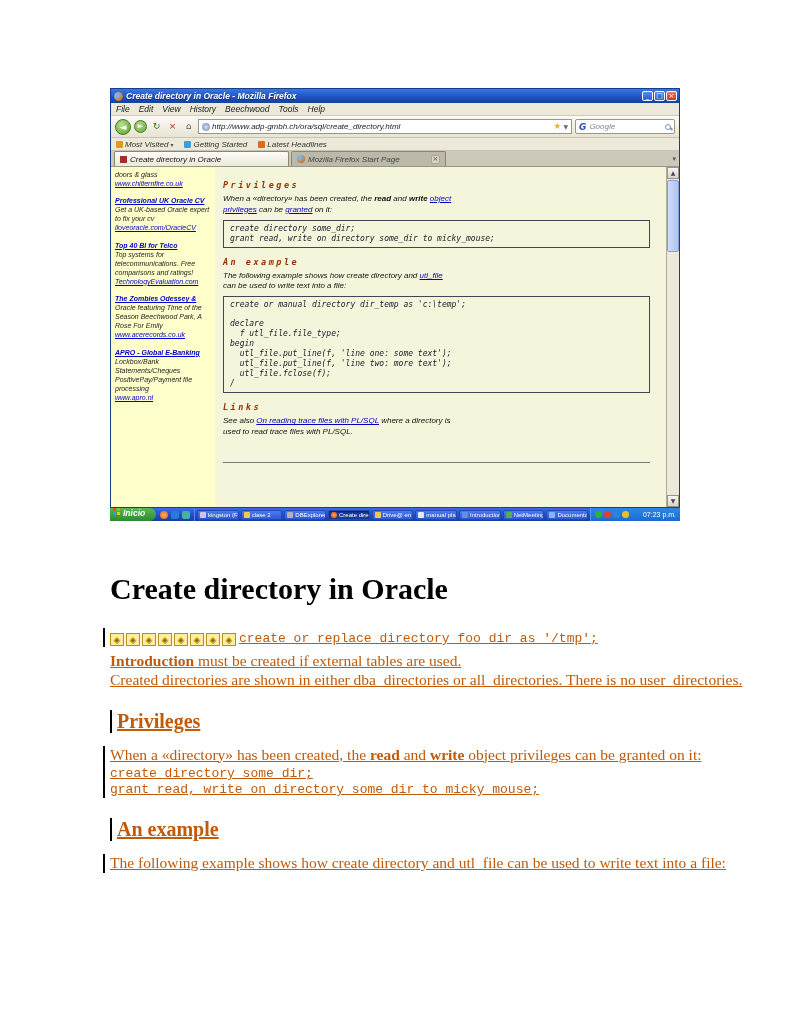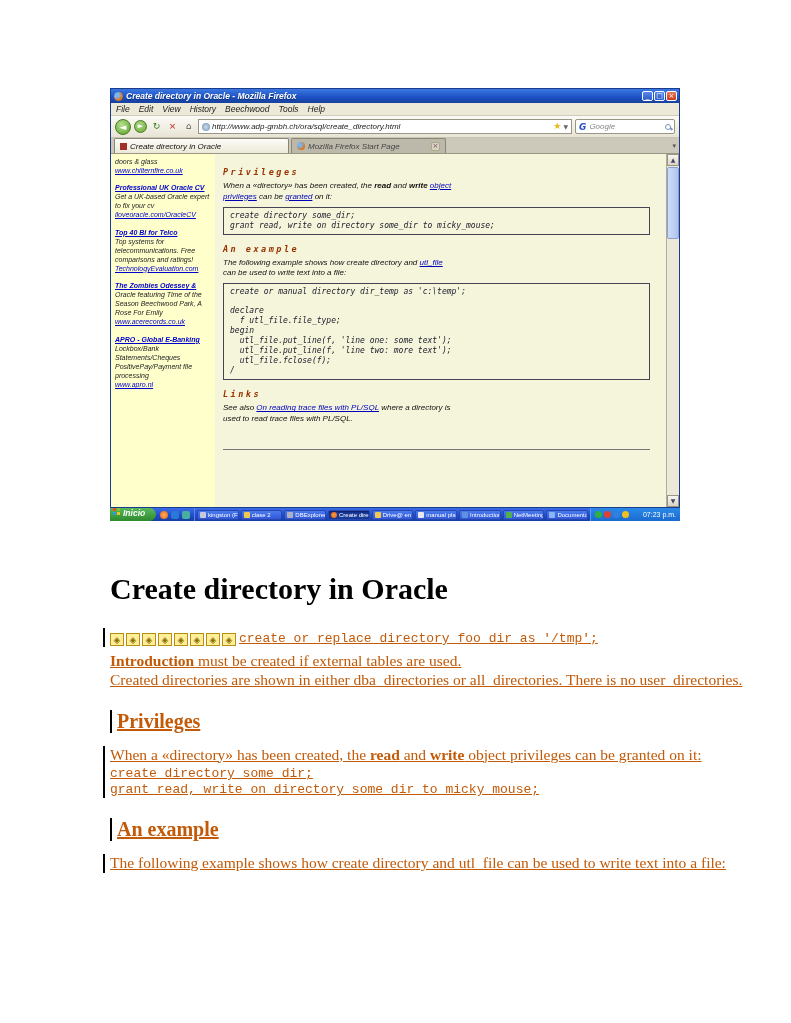--- a/index.html
+++ b/index.html
@@ -211,20 +211,35 @@
         <span class="star">★</span>
         <span class="udrop">▼</span>
       </div>
       <div class="searchbox">
         <span class="gicon">G</span>
         <span class="stext">Google</span>
         <span class="mag"></span>
       </div>
     </div>
 
+    <div class="bookbar">
+      <span class="bookitem">
+        <span class="bicon bi-mv"></span>
+        <span>Most Visited</span>
+        <span class="bchev">▾</span>
+      </span>
+      <span class="bookitem">
+        <span class="bicon bi-gs"></span>
+        <span>Getting Started</span>
+      </span>
+      <span class="bookitem">
+        <span class="bicon bi-lh"></span>
+        <span>Latest Headlines</span>
+      </span>
+    </div>
 
     <div class="tabbar">
       <div class="tab active">
         <span class="tfav1"></span>
         <span class="tlabel">Create directory in Oracle</span>
       </div>
       <div class="tab inactive">
         <span class="tfav2"></span>
         <span class="tlabel">Mozilla Firefox Start Page</span>
         <span class="tclose">×</span>

